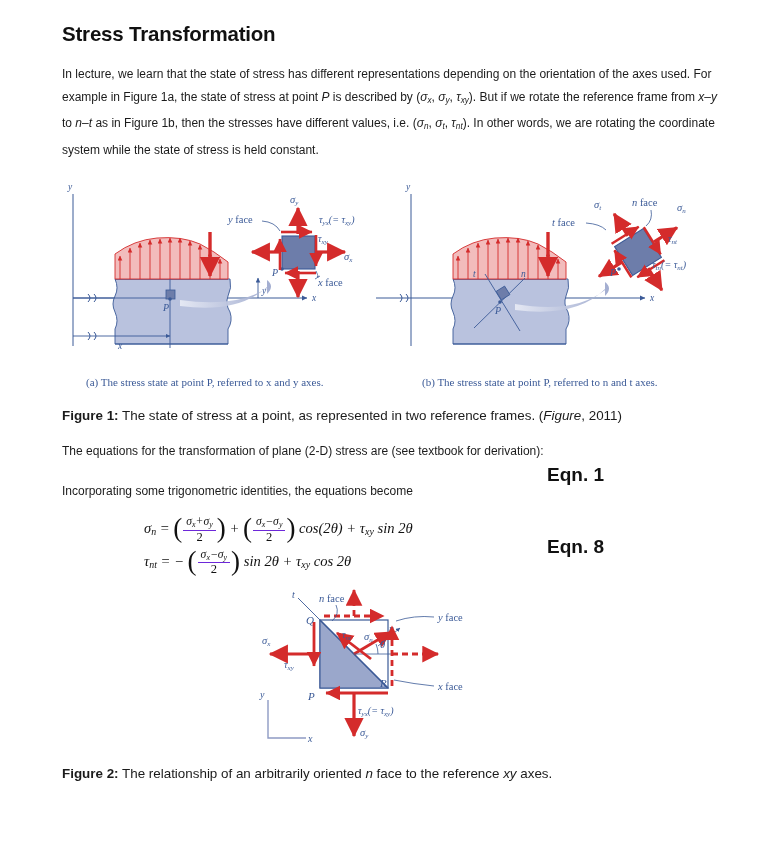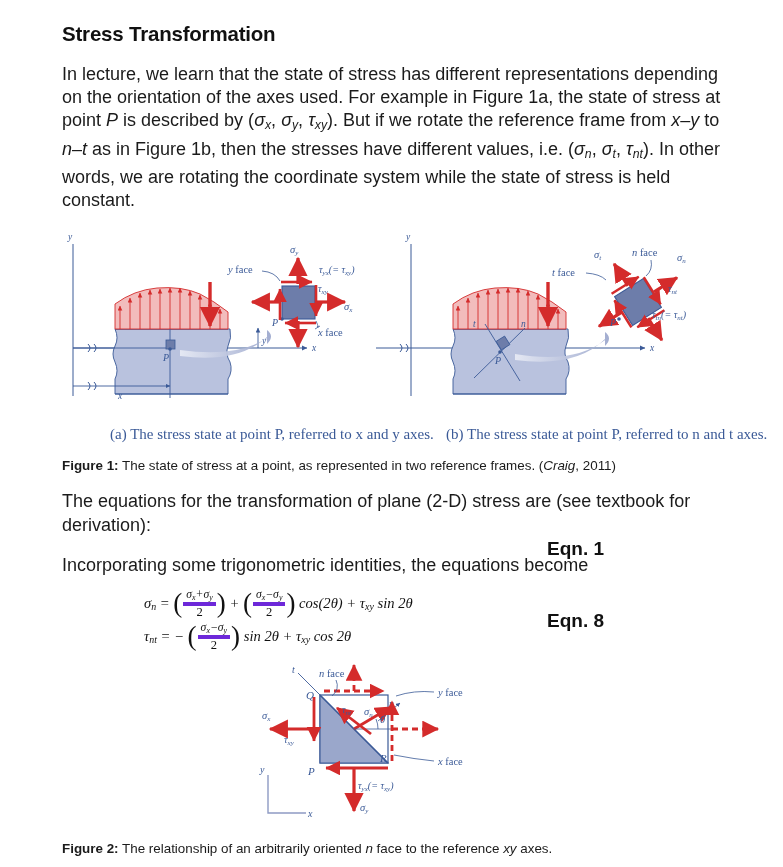--- a/index.html
+++ b/index.html
@@ -31,21 +31,21 @@
   }
   h1.doc-title {
     font-size: 20.5px;
     font-weight: bold;
     letter-spacing: -0.2px;
     margin: 0;
     padding-top: 22px;
     color: #111111;
   }
   p.body-text {
-    font-size: 18px;
+    font-size: 12px;
     line-height: 23.2px;
     margin: 17px 0 0 0;
     color: #1b1b1b;
   }
   p.body-text.tight { margin-top: 14px; }
   .figure-caption {
     font-size: 13.4px;
     line-height: 20px;
     margin: 12px 0 0 0;
     color: #1b1b1b;
@@ -89,21 +89,21 @@
     vertical-align: middle;
     text-align: center;
     font-style: italic;
     line-height: 1.05;
     margin: 0 1px;
   }
   .frac .num {
     display: block;
     font-size: 0.8em;
     padding: 0 3px;
-    border-bottom: 4px solid #6d28d9;
+    border-bottom: 1px solid #6d28d9;
   }
   .frac .den { display: block; font-size: 0.86em; font-style: normal; }
   .paren-big {
     display: inline-block;
     font-size: 1.85em;
     vertical-align: middle;
     font-style: normal;
     line-height: 0.7;
     transform: translateY(-1px);
   }
@@ -111,24 +111,23 @@
   
   .fig-wrap { position: relative; }
   svg { display: block; }
   .figcap-row {
     position: relative;
     height: 18px;
   }
   .subcap {
     position: absolute;
     font-family: "Liberation Serif", serif;
-    font-size: 15px;
+    font-size: 11px;
     color: #3b5a97;
     white-space: nowrap;
-    margin-left: 24px;
   }
 </style>
 </head>
 <body>
 
 <div class="page">
 <div class="content">
 
   <h1 class="doc-title">Stress Transformation</h1>
 
@@ -311,21 +310,21 @@
     </g>
   </svg>
   </div>
 
   <div class="figcap-row">
     <span class="subcap" style="left:24px;top:0;">(a) The stress state at point P, referred to x and y axes.</span>
     <span class="subcap" style="left:360px;top:0;">(b) The stress state at point P, referred to n and t axes.</span>
   </div>
 
   <p class="figure-caption">
-    <b>Figure 1:</b><span> The state of stress at a point, as represented in two reference frames. (<i>Craig</i>, 2011)</span>
+    <b>Figure 1:</b><span> The state of stress at a point, as represented in two reference frames. (<i>Figure</i>, 2011)</span>
   </p>
 
   <p class="body-text tight">The equations for the transformation of plane (2-D) stress are (see textbook for derivation):</p>
 
   <div class="eqn-row">
     <div class="eqn-body">
     </div>
     <span class="eqn-label">Eqn. 1</span>
   </div>
 

